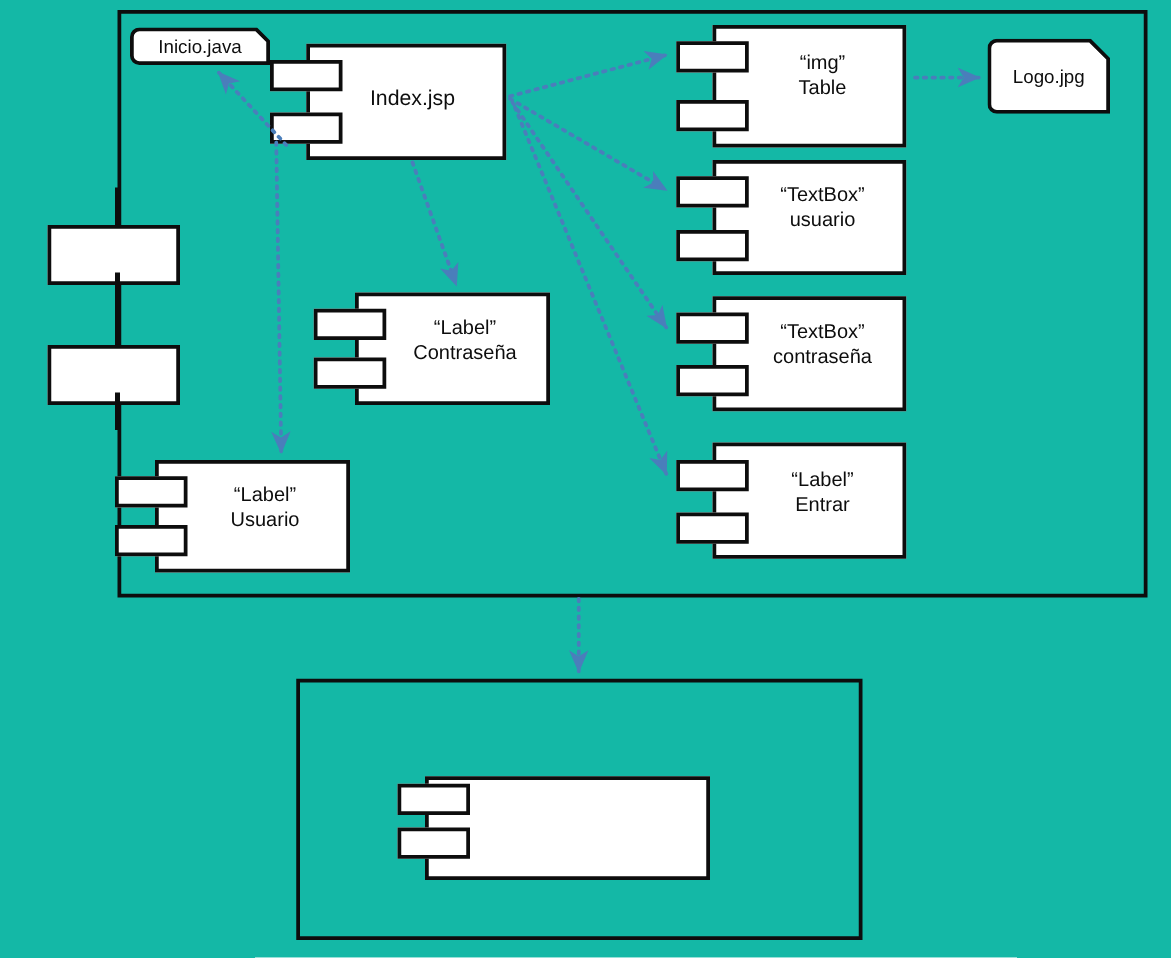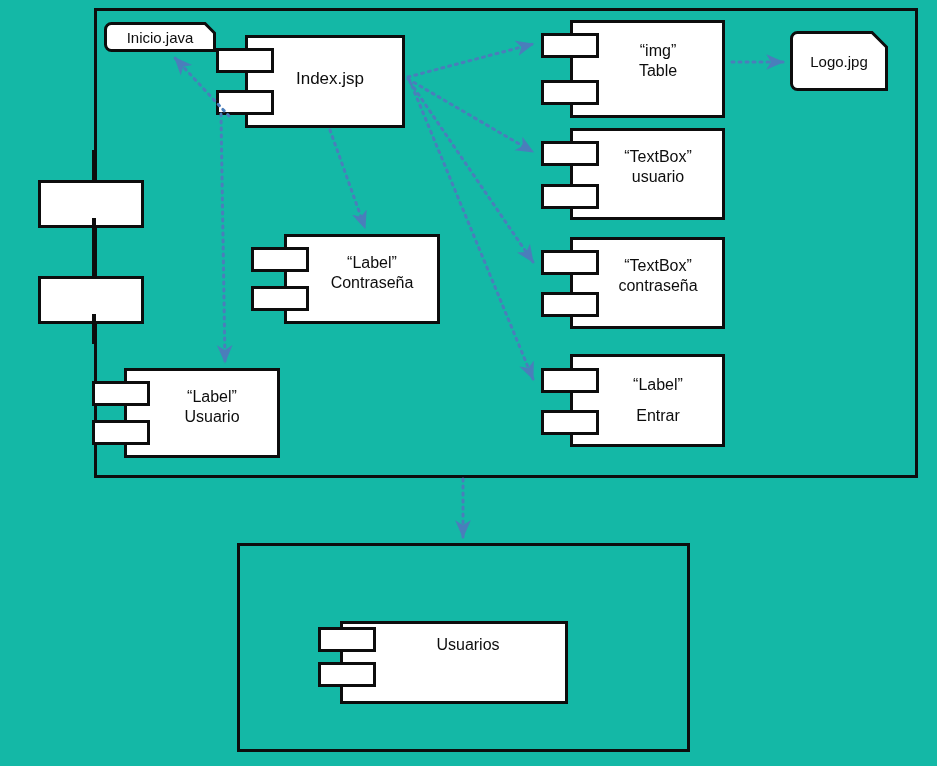--- a/index.html
+++ b/index.html
@@ -153,21 +153,21 @@
       <div class="comp-label" style="position:static;">contraseña</div>
     </div>
   </div>
 
   <div>
     <div class="abs component" style="left:570px; top:354px; width:155px; height:93px;"></div>
     <div class="abs comp-tab" style="left:541px; top:368px; width:58px; height:25px;"></div>
     <div class="abs comp-tab" style="left:541px; top:410px; width:58px; height:25px;"></div>
     <div class="abs" style="left:599px; top:375px; width:118px; font-size:16px;">
       <div class="comp-label" style="position:static;">“Label”</div>
-      <div class="comp-label" style="position:static;margin-top:11px;">Entrar</div>
+      <div class="comp-label" style="position:static;">Entrar</div>
     </div>
   </div>
 
   <div>
     <div class="abs component" style="left:284px; top:234px; width:156px; height:90px;"></div>
     <div class="abs comp-tab" style="left:251px; top:247px; width:58px; height:25px;"></div>
     <div class="abs comp-tab" style="left:251px; top:286px; width:58px; height:25px;"></div>
     <div class="abs" style="left:310px; top:253px; width:124px; font-size:16px;">
       <div class="comp-label" style="position:static;">“Label”</div>
       <div class="comp-label" style="position:static;">Contraseña</div>
@@ -185,21 +185,20 @@
   </div>
 
   <div class="abs container-box" style="left:237px; top:543px; width:453px; height:209px;"></div>
 
 
   <div>
     <div class="abs component" style="left:340px; top:621px; width:228px; height:83px;"></div>
     <div class="abs comp-tab" style="left:318px; top:627px; width:58px; height:25px;"></div>
     <div class="abs comp-tab" style="left:318px; top:662px; width:58px; height:25px;"></div>
     <div class="abs" style="left:380px; top:635px; width:176px; font-size:16px;">
-      <div class="comp-label" style="position:static;">Usuarios</div>
     </div>
   </div>
 
   <svg id="arrows">
     <defs>
       <marker id="ah" markerWidth="7" markerHeight="7" refX="5.6" refY="3" orient="auto" markerUnits="strokeWidth">
         <path d="M0,0.4 L6,3 L0,5.6 L1.6,3 Z" fill="#4a7ebb"></path>
       </marker>
     </defs>
 

